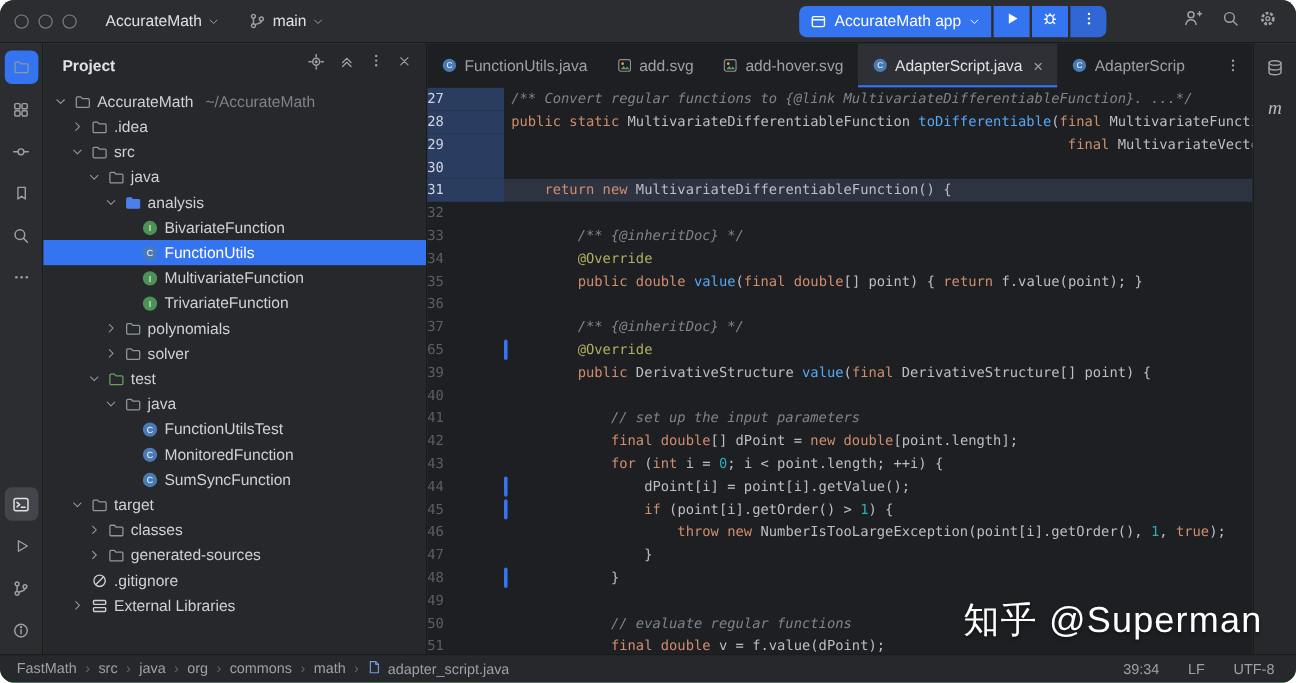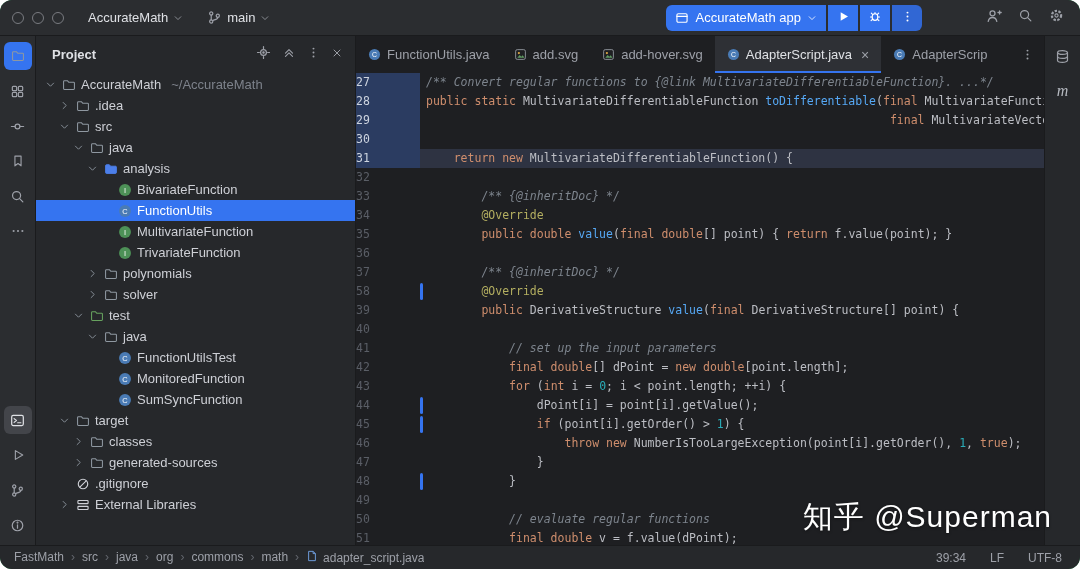--- a/index.html
+++ b/index.html
@@ -661,21 +661,21 @@
           <span class="gut ">36</span>
           <span class="chgcol"></span>
           <span class="code"></span>
         </div>
         <div class="eline ">
           <span class="gut ">37</span>
           <span class="chgcol"></span>
           <span class="code"><span class="tk-doc">        /** {@inheritDoc} */</span></span>
         </div>
         <div class="eline ">
-          <span class="gut ">58</span>
+          <span class="gut ">65</span>
           <span class="chgcol">
             <span class="chg"></span>
           </span>
           <span class="code"><span class="tk-ann">        @Override</span></span>
         </div>
         <div class="eline ">
           <span class="gut ">39</span>
           <span class="chgcol"></span>
           <span class="code"><span class="tk-kw">        public </span><span class="tk-pl">DerivativeStructure </span><span class="tk-me">value</span><span class="tk-pl">(</span><span class="tk-kw">final </span><span class="tk-pl">DerivativeStructure[] point) {</span></span>
         </div>

